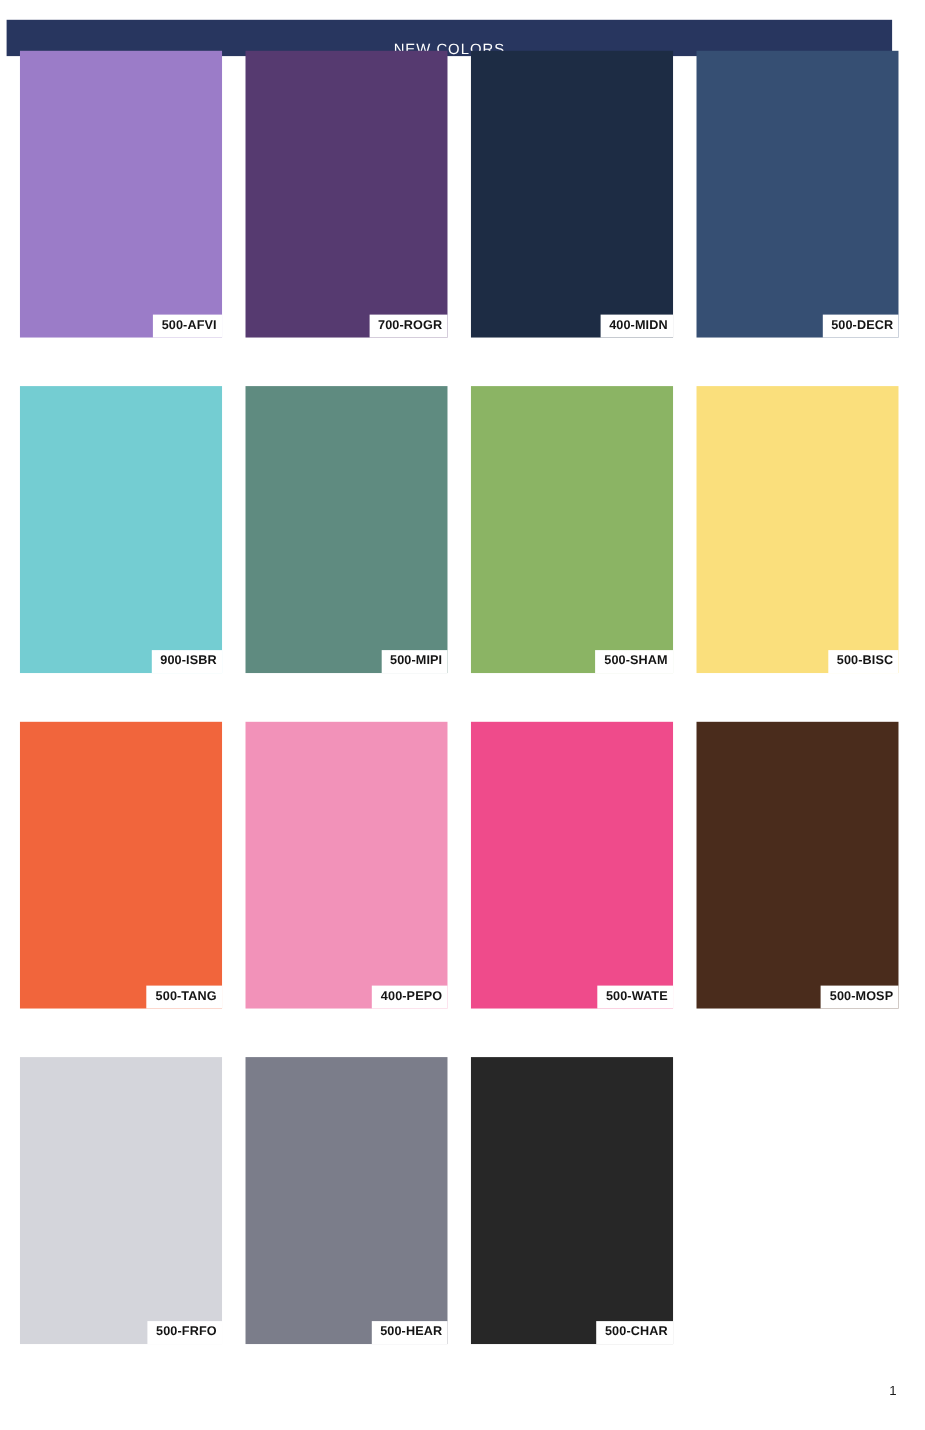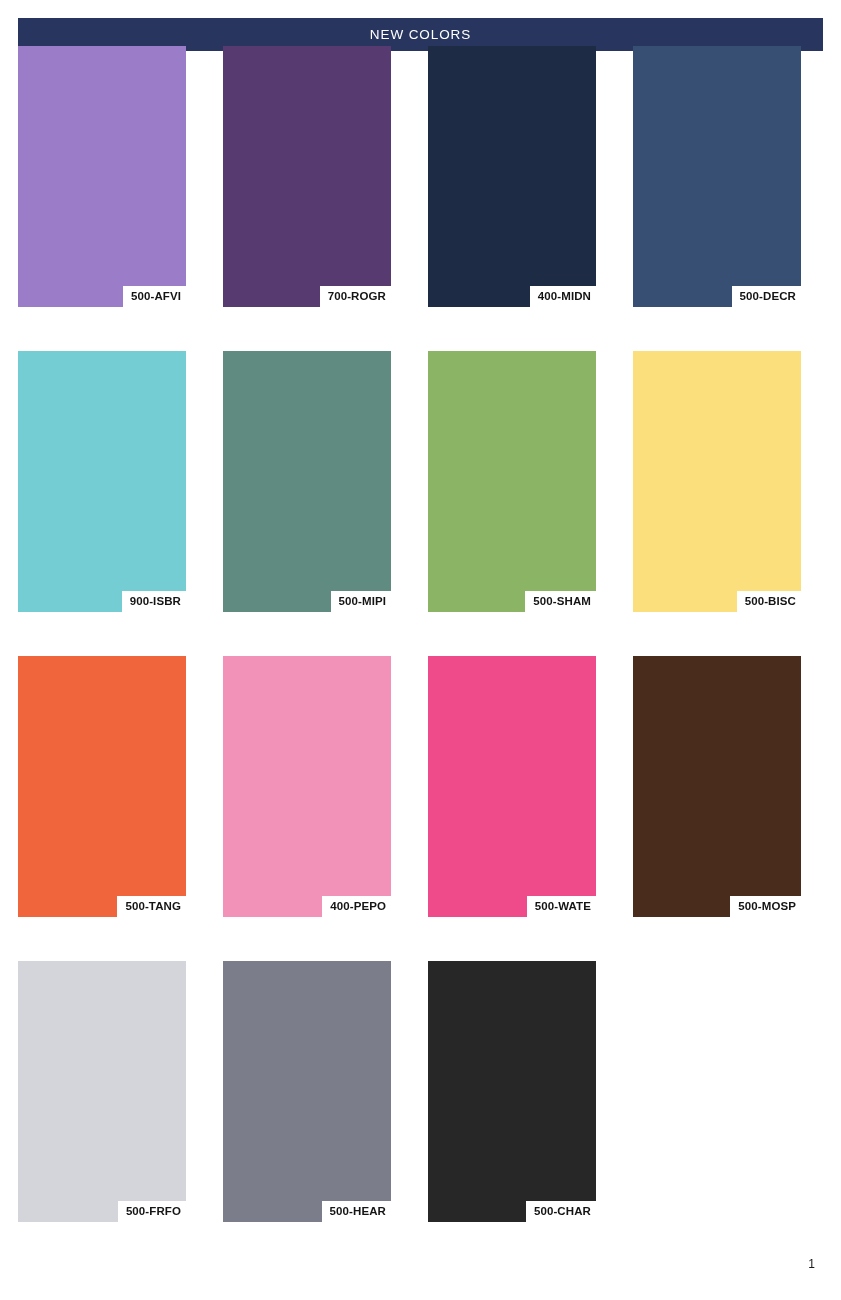--- a/index.html
+++ b/index.html
@@ -18,27 +18,27 @@
     width: 841px;
     height: 1300px;
     background: #ffffff;
     box-sizing: border-box;
     overflow: hidden;
   }
 
   
   .header-bar {
     position: absolute;
-    left: 18px;
+    left: 6px;
     top: 18px;
     width: 805px;
     height: 33px;
     background: #28365f;
     display: flex;
-    align-items: center;
+    align-items: flex-end;
     justify-content: center;
   }
   .header-title {
     color: #ffffff;
     font-size: 13.5px;
     letter-spacing: 0.9px;
     font-weight: 400;
     line-height: 1;
     white-space: nowrap;
     font-family: "Liberation Sans", sans-serif;
@@ -51,21 +51,21 @@
     top: 46px;
     width: 805px;
     display: grid;
     grid-template-columns: repeat(4, 188px);
     grid-auto-rows: 261px;
     column-gap: 17px;
     row-gap: 44px;
   }
   .swatch {
     position: relative;
-    width: 168px;
+    width: 184px;
     height: 261px;
     overflow: hidden;
     text-align: center;
   }
   .swatch-color {
     position: absolute;
     inset: 0;
   }
   .swatch-label {
     position: absolute;

